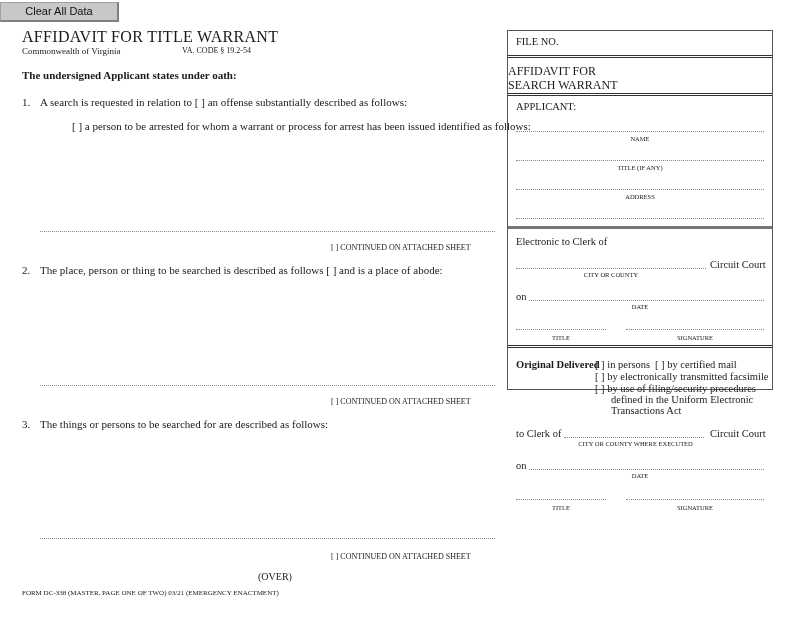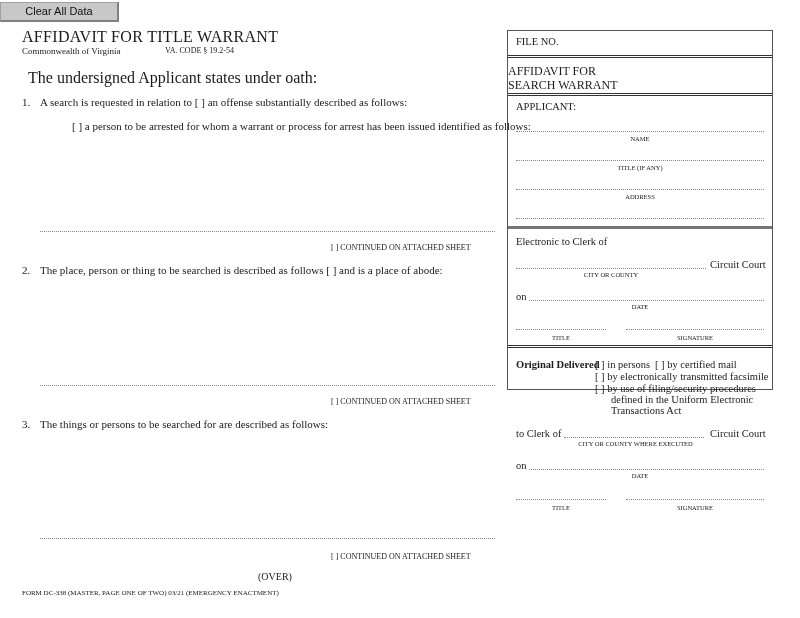--- a/index.html
+++ b/index.html
@@ -5,22 +5,22 @@
   html, body { margin: 0; padding: 0; background: #ffffff; }
   body { width: 800px; height: 618px; position: relative; overflow: hidden;
          font-family: "Liberation Serif", "DejaVu Serif", serif; color: #1a1a1a; }
   .abs { position: absolute; }
   .clear-btn { left: 0; top: 2px; width: 119px; height: 20px; background: #c8c8c8;
     border: 1px solid #a0a0a0; border-right: 2px solid #808080; border-bottom: 2px solid #808080;
     box-sizing: border-box; font-family: "Liberation Sans", "DejaVu Sans", sans-serif;
     font-size: 11px; color: #111; text-align: center; line-height: 17px; cursor: pointer; }
   .title { left: 22px; top: 28px; font-size: 16px; letter-spacing: 0.3px; }
   .subtitle { left: 22px; top: 46px; font-size: 9px; }
-  .code { left: 165px; top: 46px; font-size: 8px; }
-  .intro { left: 28px; top: 69px; font-size: 16px; }
+  .code { left: 182px; top: 46px; font-size: 8px; }
+  .intro { left: 22px; top: 69px; font-size: 11px; font-weight: bold; }
   .q { font-size: 11px; white-space: nowrap; }
   .num { font-size: 11px; }
   .dotline { border-top: 1px dotted #888; height: 0; }
   .cont { font-size: 8px; white-space: nowrap; }
   .over { left: 258px; top: 571px; font-size: 10px; }
   .formno { left: 22px; top: 589px; font-size: 7px; }
 
   
   .panel { left: 507px; top: 30px; width: 266px; height: 360px; border: 1px solid #555;
     box-sizing: border-box; }

